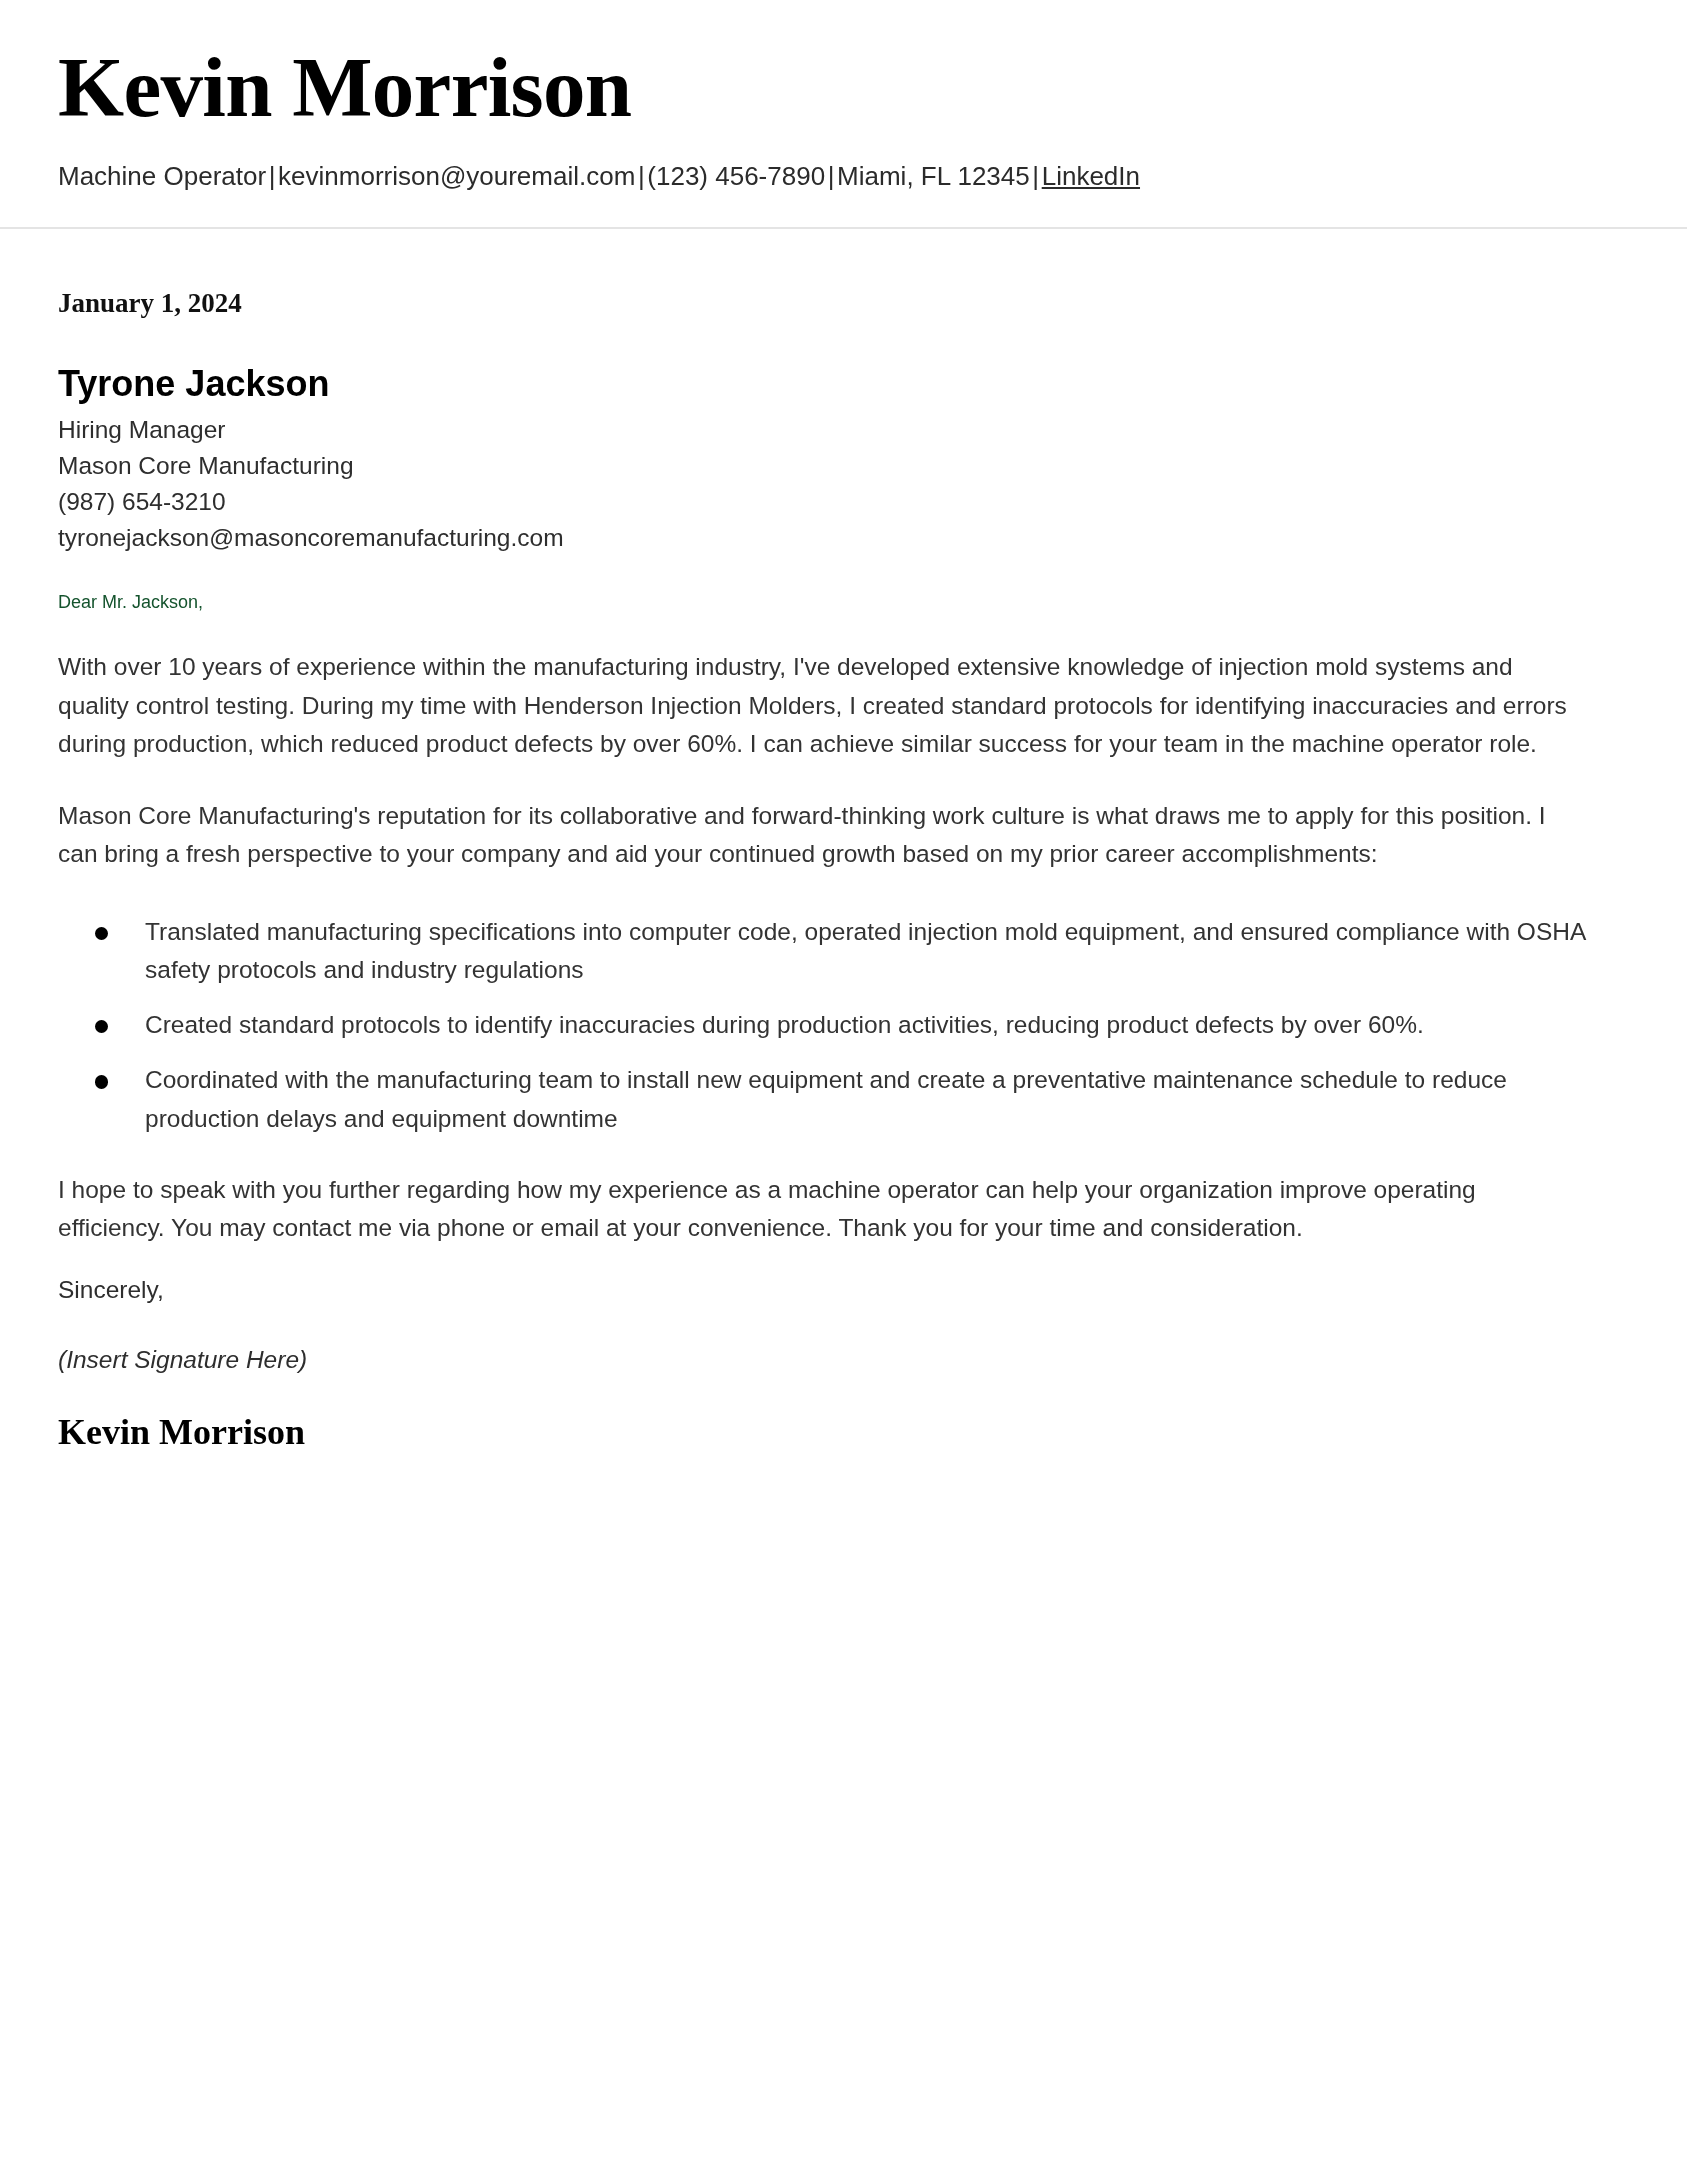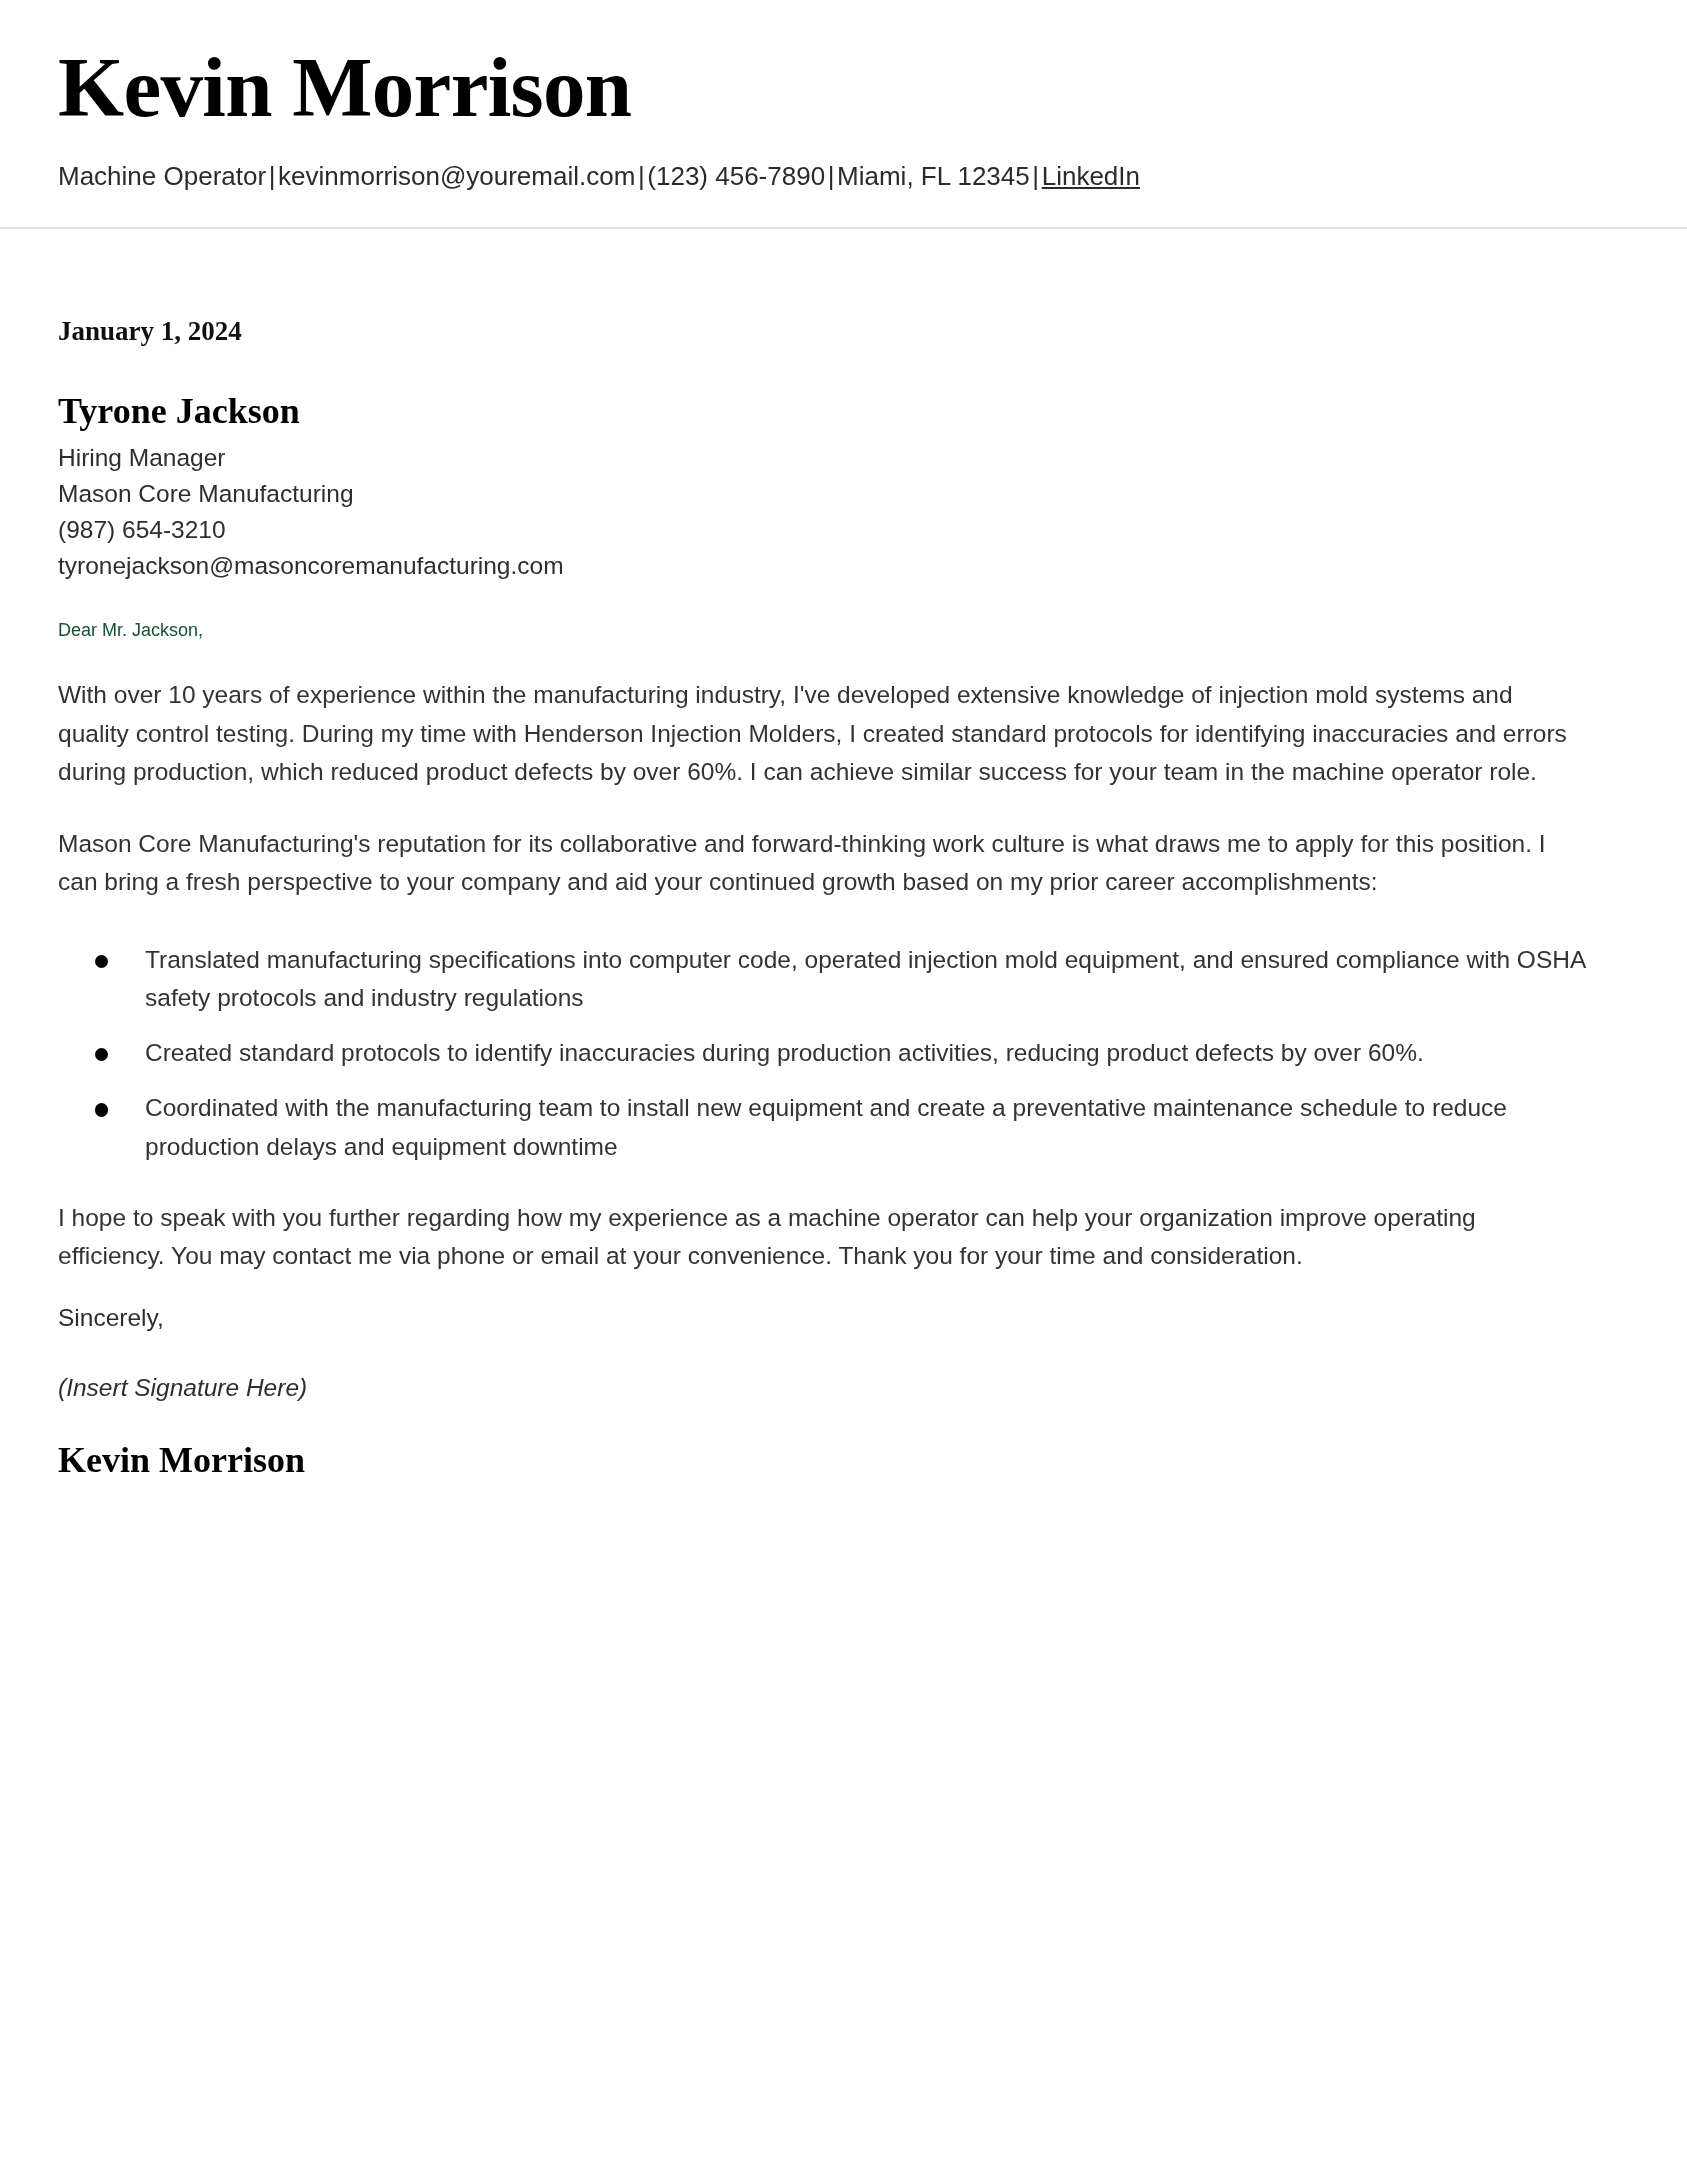--- a/index.html
+++ b/index.html
@@ -56,35 +56,35 @@
   .header-divider {
     margin-top: 33px;
     margin-left: -58px;
     margin-right: -58px;
     height: 2px;
     background: #e4e4e4;
   }
 
   
   .letter-body {
-    padding-top: 86px;
+    padding-top: 58px;
     max-width: 1528px;
   }
 
   .letter-date {
     font-family: "Liberation Serif", serif;
     font-weight: bold;
     font-size: 27px;
     line-height: 1.25;
     color: #111111;
     margin: 0 0 41px 0;
   }
 
   .recipient-name {
-    font-family: Liberation Serif, serif;
+    font-family: Liberation Sans, sans-serif;
     font-weight: bold;
     font-size: 36px;
     line-height: 1.22;
     color: #000000;
     margin: 0 0 6.6px 0;
   }
   .recipient-line {
     font-family: "Liberation Sans", sans-serif;
     font-size: 24.5px;
     line-height: 1.46;

